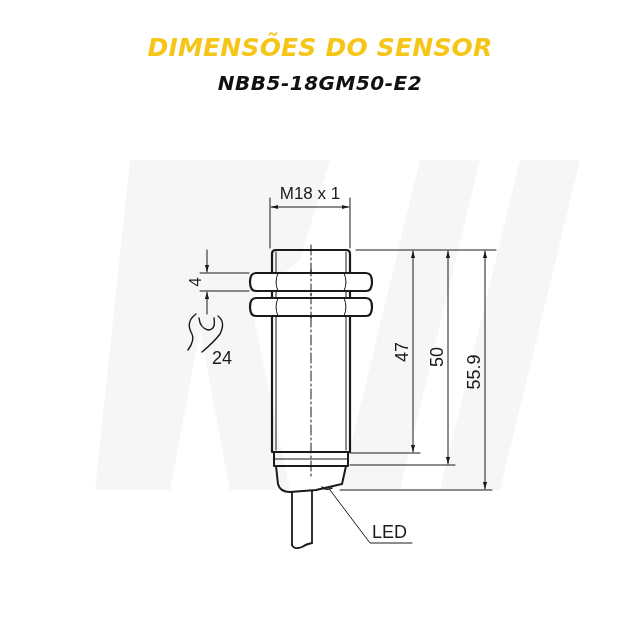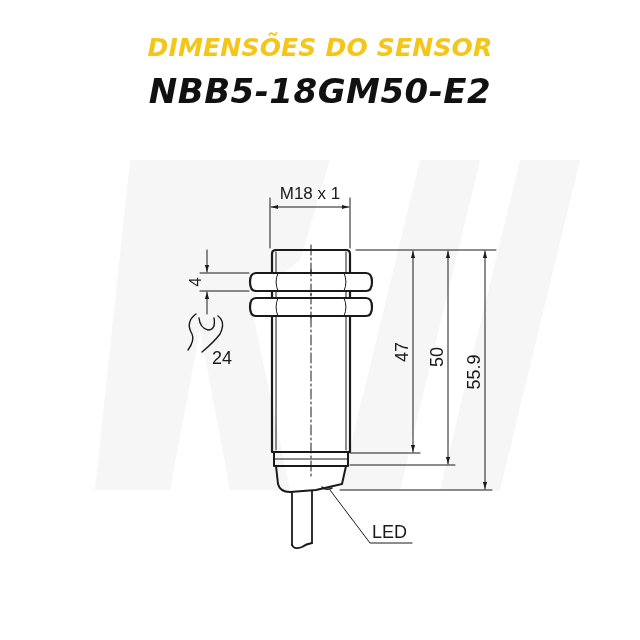--- a/index.html
+++ b/index.html
@@ -2,21 +2,21 @@
 <html><head>
 <meta charset="utf-8">
 <style>
   html, body { margin: 0; padding: 0; background: #ffffff; }
   body { width: 640px; height: 640px; position: relative; overflow: hidden; font-family: "Liberation Sans", sans-serif; }
   .title {
     position: absolute; left: 0; width: 640px; text-align: center;
     font-family: "DejaVu Sans", sans-serif; font-weight: bold; font-style: italic;
   }
   .title-main { top: 33px; font-size: 25px; color: #f5c518; letter-spacing: 0.2px; }
-  .title-sub { top: 71px; font-size: 34px; color: #111111; letter-spacing: 0.5px; font-weight: 600; }
+  .title-sub { top: 71px; font-size: 20px; color: #111111; letter-spacing: 0.5px; font-weight: 600; }
   svg.drawing { position: absolute; left: 0; top: 0; }
   .dimtext { font-family: "Liberation Sans", sans-serif; fill: #1a1a1a; }
 </style>
 </head>
 <body>
 
 <div class="title title-main">DIMENSÕES DO SENSOR</div>
 <div class="title title-sub">NBB5-18GM50-E2</div>
 
 <svg class="drawing" width="640" height="640" viewBox="0 0 640 640">

